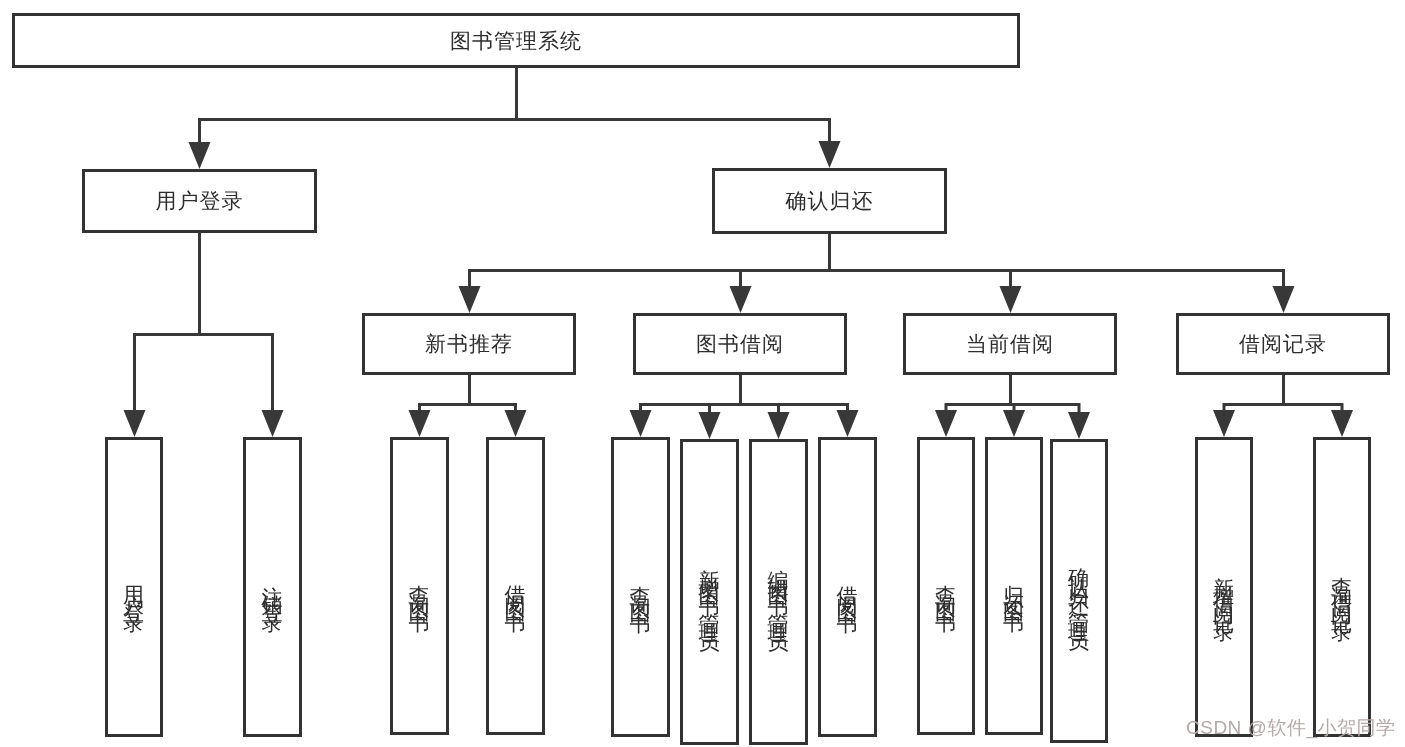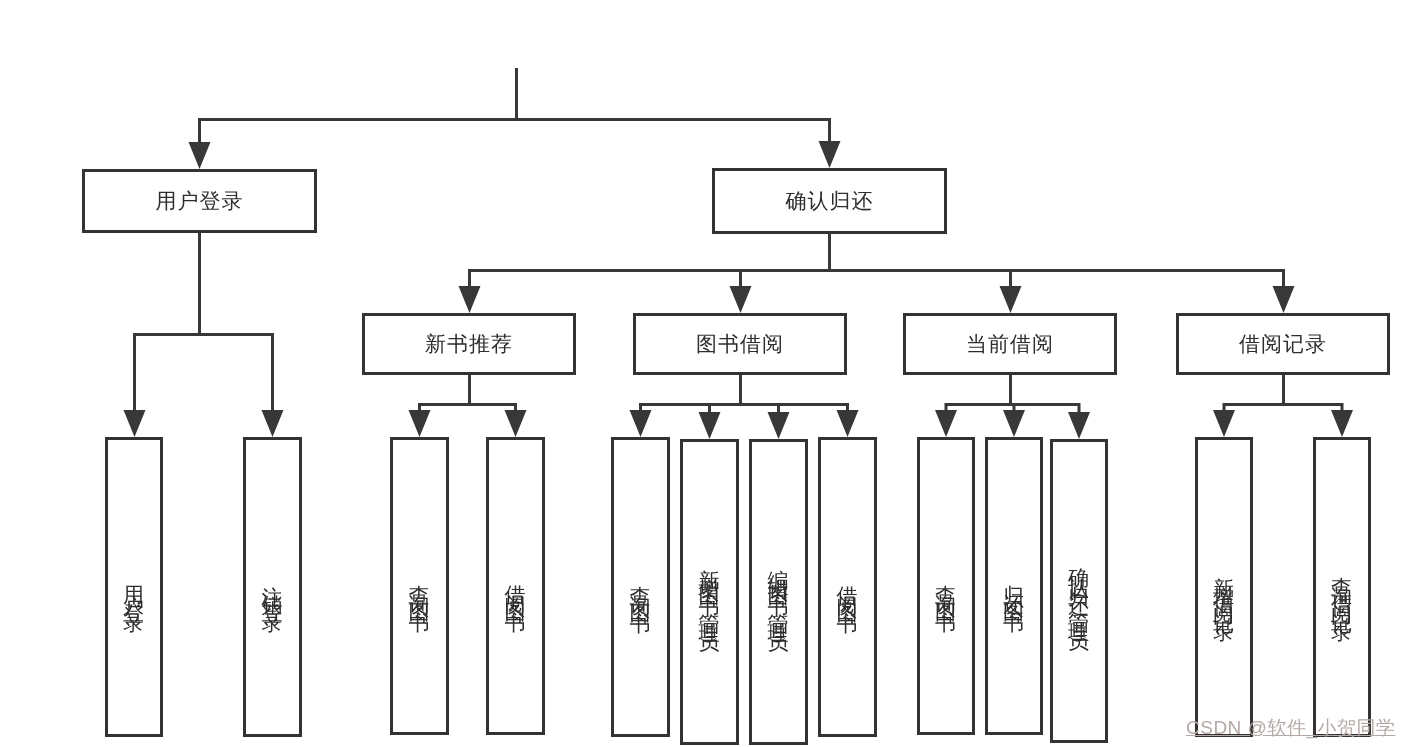--- a/index.html
+++ b/index.html
@@ -26,21 +26,21 @@
     position:absolute;box-sizing:border-box;border:3px solid var(--border);
     background:var(--bg);display:flex;align-items:center;justify-content:center;
     font-size:21px;
   }
   .vbox span{
     writing-mode:vertical-rl;text-orientation:mixed;
     letter-spacing:9px;line-height:1;white-space:nowrap;
   }
   .watermark{
     position:absolute;left:1186px;top:715px;font-size:19px;
-    color:var(--wm);white-space:nowrap;letter-spacing:0.5px;text-decoration:underline;
+    color:var(--wm);white-space:nowrap;letter-spacing:0.5px;
   }
 </style>
 </head>
 <body>
 
 <div id="stage">
 
   <svg id="connectors" viewBox="0 0 1405 747" xmlns="http://www.w3.org/2000/svg">
     <g stroke="#383838" stroke-width="3" fill="none">
       <path d="M516.5 68 V120 M198 119.5 H831 M199.5 119.5 V144 M829.5 119.5 V143"></path>
@@ -66,20 +66,23 @@
       M709.5 439 L698.5 412 L720.5 412 Z
       M778.5 439 L767.5 412 L789.5 412 Z
       M847.5 437 L836.5 410 L858.5 410 Z
       M946 437 L935 410 L957 410 Z
       M1014 437 L1003 410 L1025 410 Z
       M1079 439 L1068 412 L1090 412 Z
       M1224 437 L1213 410 L1235 410 Z
       M1342 437 L1331 410 L1353 410 Z"></path>
   </svg>
 
+  <div class="hbox" style="left:12px;top:13px;width:1008px;height:55px">
+    <span>图书管理系统</span>
+  </div>
 
   <div class="hbox" style="left:82px;top:169px;width:235px;height:64px">
     <span>用户登录</span>
   </div>
   <div class="hbox" style="left:712px;top:168px;width:235px;height:66px">
     <span>确认归还</span>
   </div>
 
   <div class="hbox" style="left:362px;top:313px;width:214px;height:62px">
     <span>新书推荐</span>

